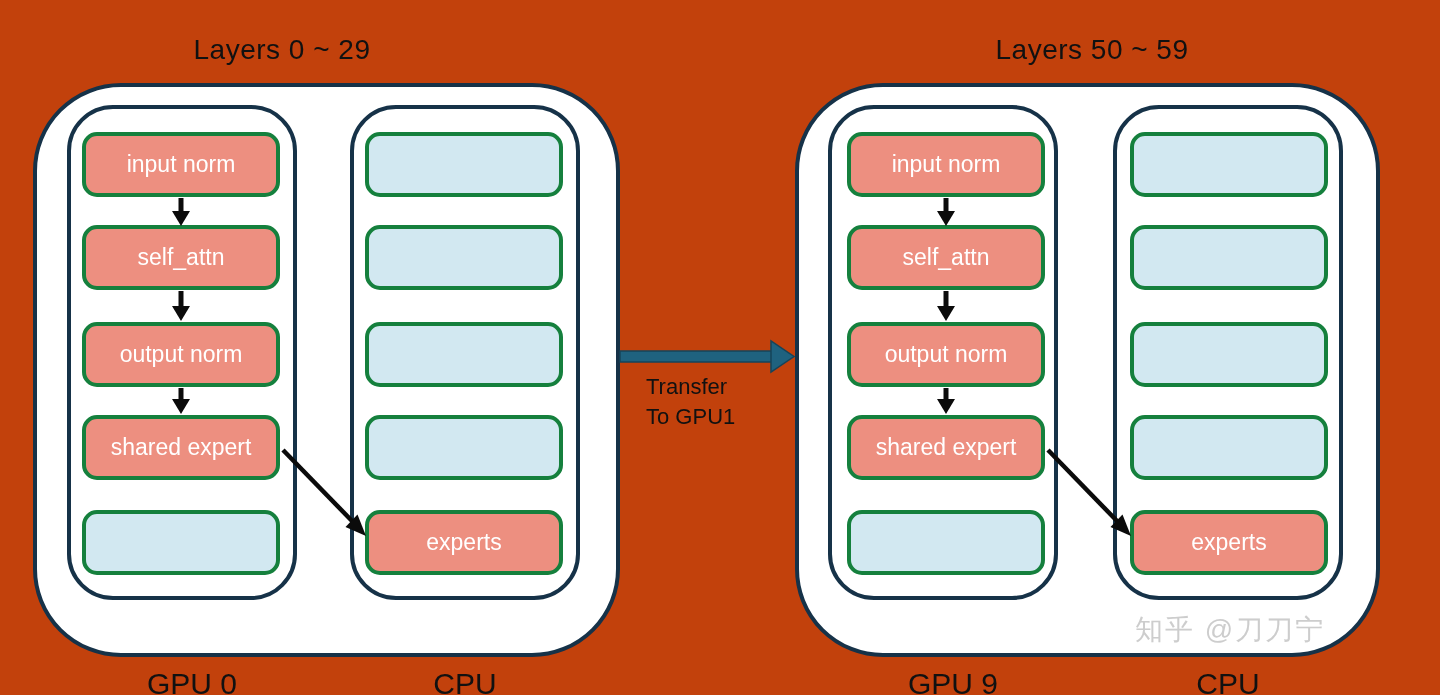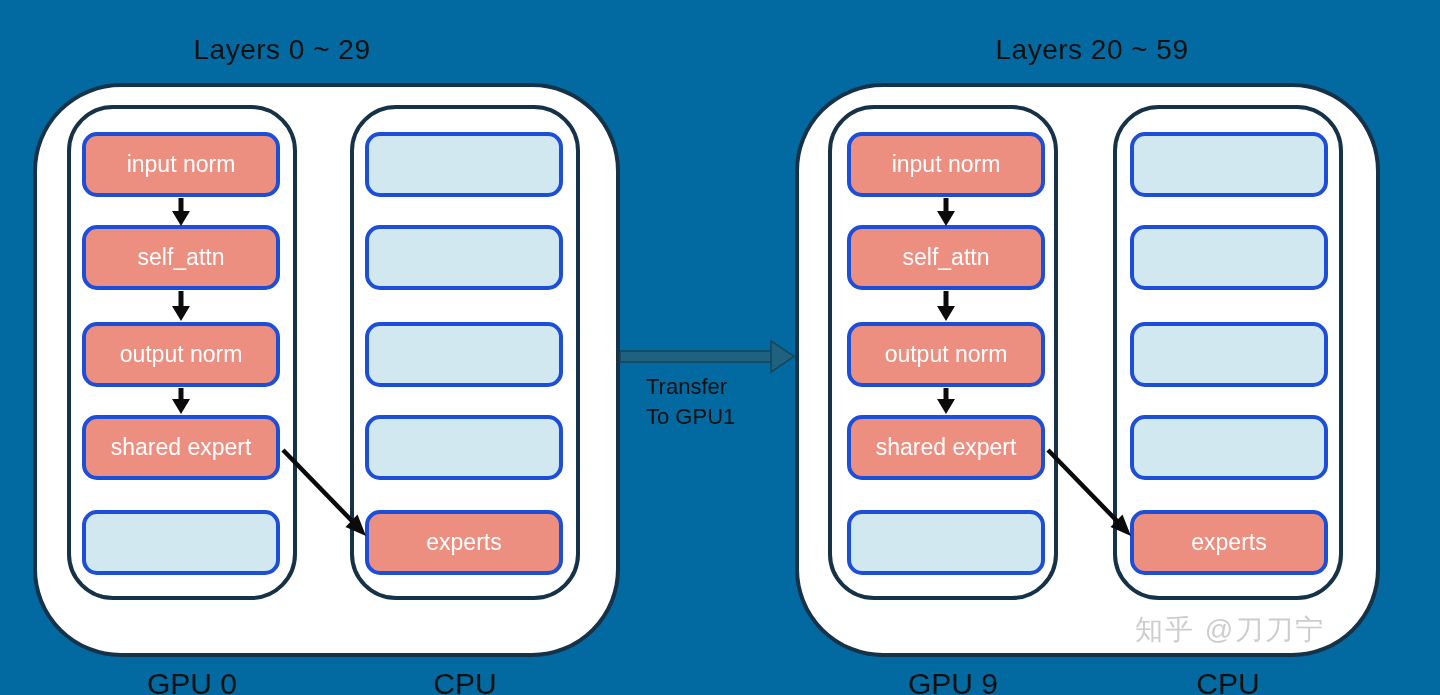--- a/index.html
+++ b/index.html
@@ -1,34 +1,34 @@
 <!DOCTYPE html>
 <html><head>
 <meta charset="utf-8">
 <style>
   html,body{margin:0;padding:0;background:#ffffff;}
   .canvas{
-    position:relative;width:1440px;height:695px;background:#0369a1;
+    position:relative;width:1440px;height:695px;background:#c2410c;
     font-family:"Liberation Sans",sans-serif;overflow:hidden;
   }
   .group-title{
     position:absolute;width:320px;text-align:center;
     font-size:28px;color:#111111;letter-spacing:0.5px;
   }
   .outer-box{
     position:absolute;box-sizing:border-box;background:#ffffff;
     border:4px solid #163248;border-radius:88px;
   }
   .column{
     position:absolute;box-sizing:border-box;background:#ffffff;
     border:4px solid #163248;border-radius:46px;
   }
   .slot{
     position:absolute;box-sizing:border-box;width:198px;height:65px;
-    border:4px solid #1d4ed8;border-radius:15px;
+    border:4px solid #15803d;border-radius:15px;
     display:flex;align-items:center;justify-content:center;
     font-size:23px;color:#ffffff;
   }
   .slot.module{background:#ED8F80;}
   .slot.empty{background:#D2E8F1;}
   .col-label{
     position:absolute;width:220px;text-align:center;
     font-size:30px;color:#111111;margin-top:47px;
   }
   .arrows{position:absolute;left:0;top:0;pointer-events:none;}
@@ -61,21 +61,21 @@
   <div class="column" style="left:350px;top:105px;width:230px;height:495px;"></div>
   <div class="slot empty" style="left:365px;top:132px;"></div>
   <div class="slot empty" style="left:365px;top:225px;"></div>
   <div class="slot empty" style="left:365px;top:322px;"></div>
   <div class="slot empty" style="left:365px;top:415px;"></div>
   <div class="slot module" style="left:365px;top:510px;">experts</div>
 
   <div class="col-label" style="left:82px;top:620px;">GPU 0</div>
   <div class="col-label" style="left:355px;top:620px;">CPU</div>
 
-  <div class="group-title" style="left:932px;top:34px;">Layers 20 ~ 59</div>
+  <div class="group-title" style="left:932px;top:34px;">Layers 50 ~ 59</div>
 
   <div class="outer-box" style="left:795px;top:83px;width:585px;height:574px;"></div>
 
   <div class="column" style="left:828px;top:105px;width:230px;height:495px;"></div>
   <div class="slot module" style="left:847px;top:132px;">input norm</div>
   <div class="slot module" style="left:847px;top:225px;">self_attn</div>
   <div class="slot module" style="left:847px;top:322px;">output norm</div>
   <div class="slot module" style="left:847px;top:415px;">shared expert</div>
   <div class="slot empty" style="left:847px;top:510px;"></div>
 

